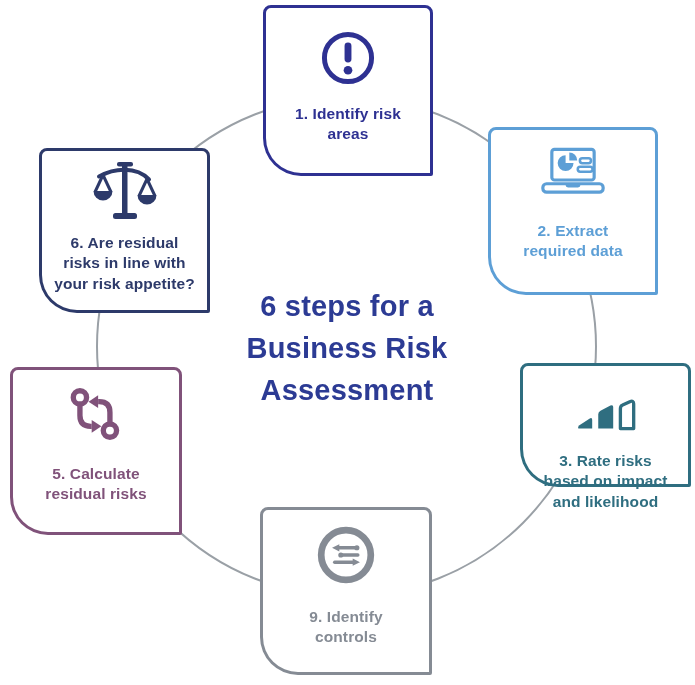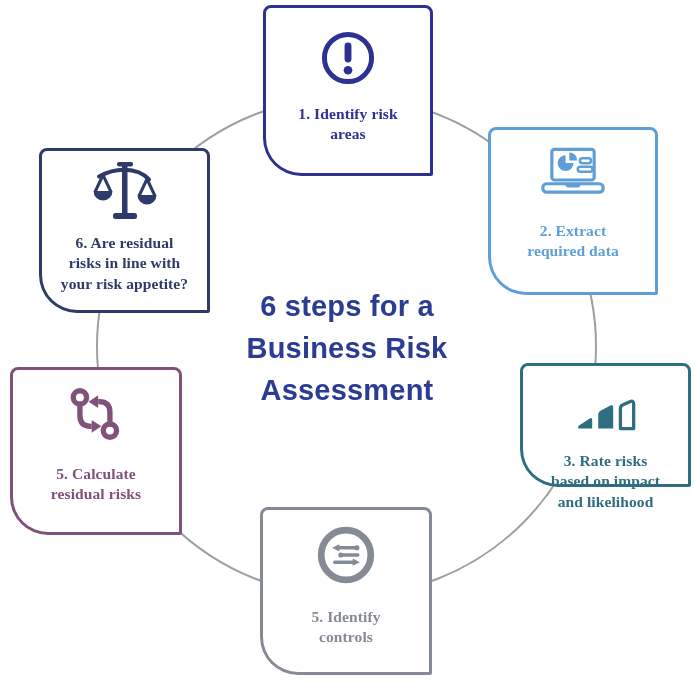--- a/index.html
+++ b/index.html
@@ -8,21 +8,21 @@
     font-family:"Liberation Sans",sans-serif;
   }
   .ring{
     position:absolute;left:96px;top:96px;width:497px;height:497px;
     border:2.5px solid #9aa0a6;border-radius:50%;z-index:0;
   }
   .step{
     position:absolute;z-index:1;background:#ffffff;
     border:3px solid var(--c,#333);border-radius:8px 8px 2px 38px;
     display:flex;flex-direction:column;align-items:center;
-    color:var(--c,#333);box-sizing:border-box;font-family:Liberation Serif, serif;
+    color:var(--c,#333);box-sizing:border-box;
   }
   .step .icon{flex:0 0 auto;display:block;line-height:0;}
   .step .label{
     font-weight:bold;font-size:15.5px;line-height:1.32;text-align:center;
     white-space:pre-line;letter-spacing:.1px;
   }
   .s1{left:263px;top:5px;width:170px;height:171px;}
   .s1 .icon{margin-top:21px;} .s1 .label{margin-top:17px;}
   .s2{left:488px;top:127px;width:170px;height:168px;}
   .s2 .icon{margin-top:13px;} .s2 .label{margin-top:23px;}
@@ -98,21 +98,21 @@
         <circle cx="30" cy="30" r="24" fill="none" stroke="currentColor" stroke-width="6.5"></circle>
         <path d="M22.5 23 H40" stroke="currentColor" stroke-width="3.2" stroke-linecap="round"></path>
         <polygon points="16.5,23 23.5,19.5 23.5,26.5" fill="currentColor"></polygon>
         <circle cx="40.5" cy="23" r="2.5" fill="currentColor"></circle>
         <circle cx="25" cy="30" r="2.5" fill="currentColor"></circle>
         <path d="M26 30 H41.5" stroke="currentColor" stroke-width="3.2" stroke-linecap="round"></path>
         <path d="M19 37 H37.5" stroke="currentColor" stroke-width="3.2" stroke-linecap="round"></path>
         <polygon points="43.5,37 36.5,33.5 36.5,40.5" fill="currentColor"></polygon>
       </svg>
     </span>
-    <div class="label">5. Identify
+    <div class="label">9. Identify
 controls</div>
   </div>
 
   <div class="step s5" style="--c: #80527a;">
     <span class="icon">
       <svg width="60" height="58" viewBox="0 0 56 54">
         <circle cx="13" cy="11.5" r="6.2" fill="none" stroke="currentColor" stroke-width="5"></circle>
         <path d="M13 18 V28.5 Q13 38.5 23 38.5 H24" fill="none" stroke="currentColor" stroke-width="5"></path>
         <polygon points="24,32.5 24,44.5 33,38.5" fill="currentColor"></polygon>
         <circle cx="41" cy="42.5" r="6.2" fill="none" stroke="currentColor" stroke-width="5"></circle>

